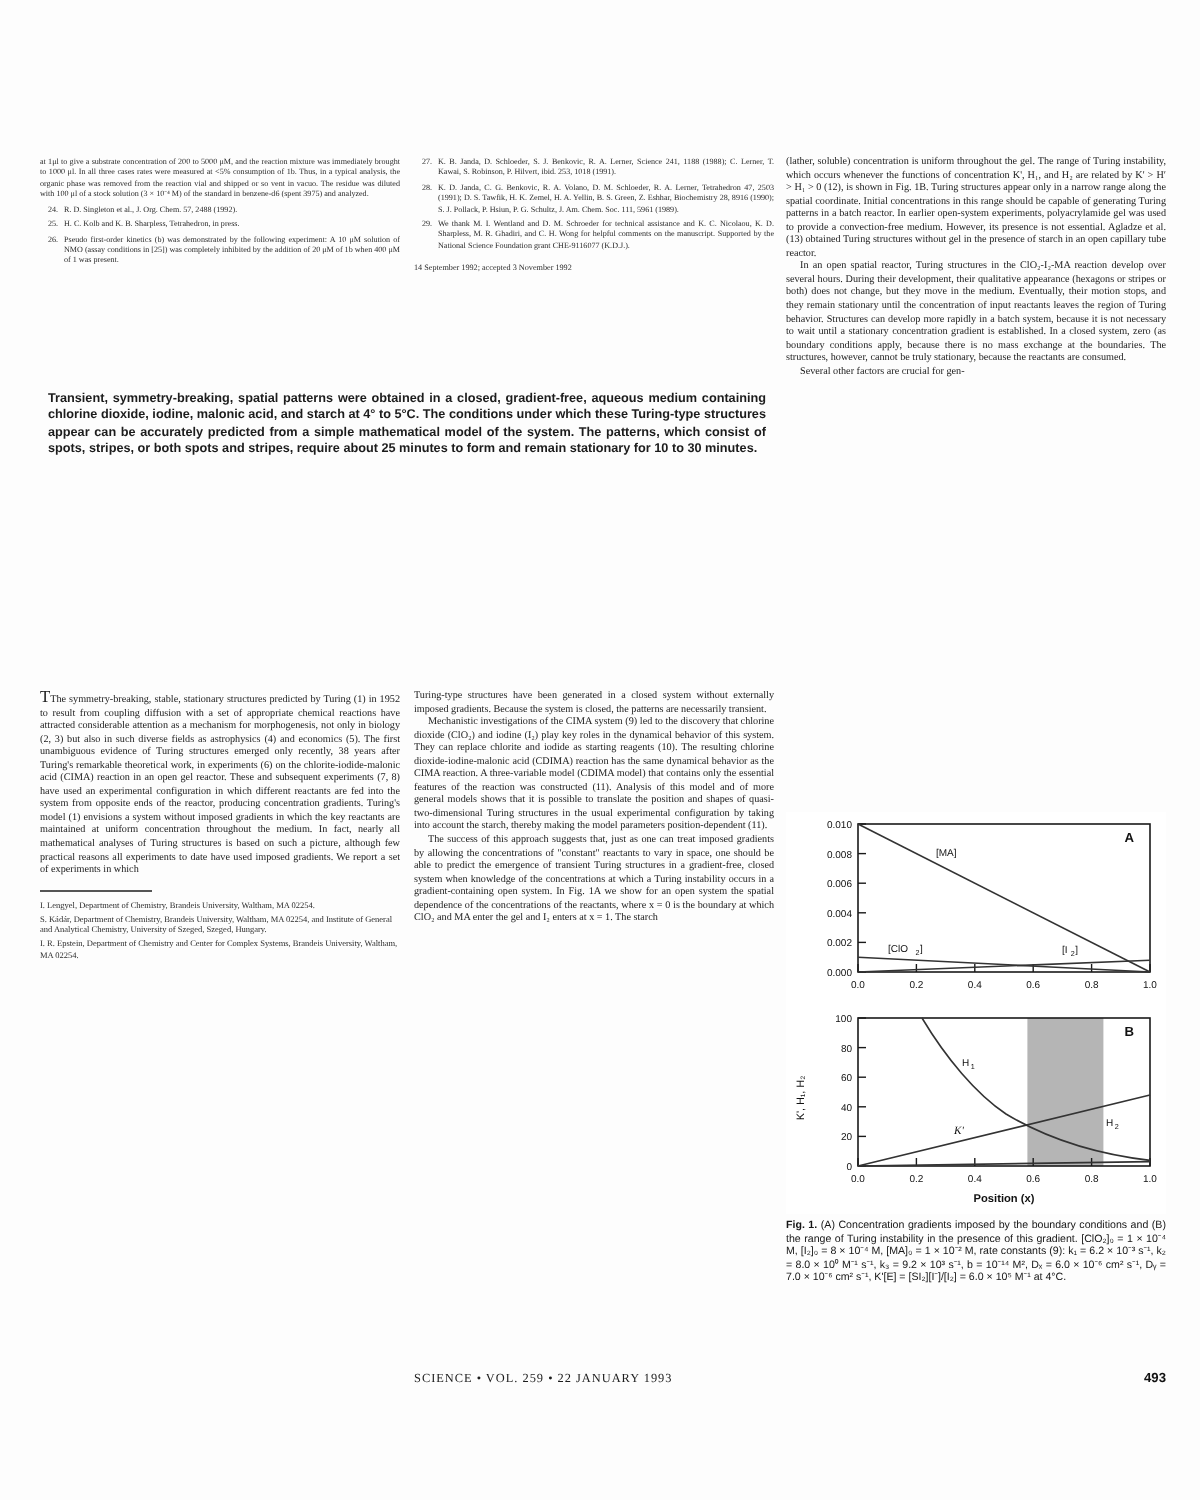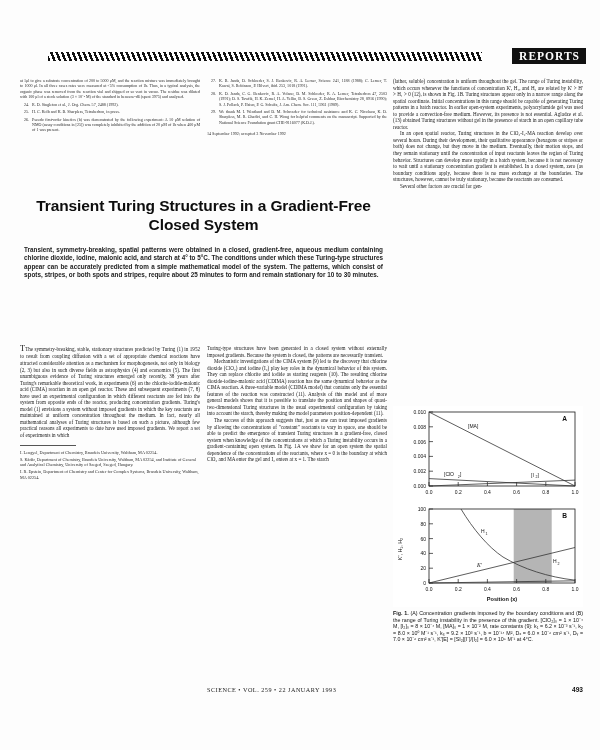--- a/index.html
+++ b/index.html
@@ -150,24 +150,20 @@
     margin-left:auto;
     font-family:"Liberation Sans", sans-serif;
     font-size:6.6px;font-weight:bold;color:#111;
   }
 </style>
 </head>
 <body>
 
 <div class="page">
 
-  <div class="runhead">
-    <div class="hatch"></div>
-    <div class="reports-tag">Reports</div>
-  </div>
 
   <div class="col col-l">
     <div class="ref-list">
       <div class="ref-plain">at 1μl to give a substrate concentration of 200 to 5000 μM, and the reaction mixture was immediately brought to 1000 μl. In all three cases rates were measured at &lt;5% consumption of 1b. Thus, in a typical analysis, the organic phase was removed from the reaction vial and shipped or so vent in vacuo. The residue was diluted with 100 μl of a stock solution (3 × 10⁻⁴ M) of the standard in benzene-d6 (spent 3975) and analyzed.</div>
       <div class="ref-item">
         <div class="ref-num">24.</div>
         <div class="ref-body">R. D. Singleton et al., J. Org. Chem. 57, 2488 (1992).</div>
       </div>
       <div class="ref-item">
         <div class="ref-num">25.</div>
@@ -198,21 +194,20 @@
     </div>
   </div>
 
   <div class="bodycol b-r">
     <p class="first">(lather, soluble) concentration is uniform throughout the gel. The range of Turing instability, which occurs whenever the functions of concentration K', H₁, and H₂ are related by K' &gt; H′ &gt; H₁ &gt; 0 (12), is shown in Fig. 1B. Turing structures appear only in a narrow range along the spatial coordinate. Initial concentrations in this range should be capable of generating Turing patterns in a batch reactor. In earlier open-system experiments, polyacrylamide gel was used to provide a convection-free medium. However, its presence is not essential. Agladze et al. (13) obtained Turing structures without gel in the presence of starch in an open capillary tube reactor.</p>
     <p>In an open spatial reactor, Turing structures in the ClO₂-I₂-MA reaction develop over several hours. During their development, their qualitative appearance (hexagons or stripes or both) does not change, but they move in the medium. Eventually, their motion stops, and they remain stationary until the concentration of input reactants leaves the region of Turing behavior. Structures can develop more rapidly in a batch system, because it is not necessary to wait until a stationary concentration gradient is established. In a closed system, zero (as boundary conditions apply, because there is no mass exchange at the boundaries. The structures, however, cannot be truly stationary, because the reactants are consumed.</p>
     <p>Several other factors are crucial for gen-</p>
   </div>
 
   <div class="titleblock">
-    <h1 class="art-title">Transient Turing Structures in a Gradient-Free Closed System</h1>
     <div class="art-abstract">Transient, symmetry-breaking, spatial patterns were obtained in a closed, gradient-free, aqueous medium containing chlorine dioxide, iodine, malonic acid, and starch at 4° to 5°C. The conditions under which these Turing-type structures appear can be accurately predicted from a simple mathematical model of the system. The patterns, which consist of spots, stripes, or both spots and stripes, require about 25 minutes to form and remain stationary for 10 to 30 minutes.</div>
   </div>
 
   <div class="bodycol b-l">
     <p class="first"><span class="dropcap">T</span><span>The symmetry-breaking, stable, stationary structures predicted by Turing (1) in 1952 to result from coupling diffusion with a set of appropriate chemical reactions have attracted considerable attention as a mechanism for morphogenesis, not only in biology (2, 3) but also in such diverse fields as astrophysics (4) and economics (5). The first unambiguous evidence of Turing structures emerged only recently, 38 years after Turing's remarkable theoretical work, in experiments (6) on the chlorite-iodide-malonic acid (CIMA) reaction in an open gel reactor. These and subsequent experiments (7, 8) have used an experimental configuration in which different reactants are fed into the system from opposite ends of the reactor, producing concentration gradients. Turing's model (1) envisions a system without imposed gradients in which the key reactants are maintained at uniform concentration throughout the medium. In fact, nearly all mathematical analyses of Turing structures is based on such a picture, although few practical reasons all experiments to date have used imposed gradients. We report a set of experiments in which</span></p>
     <hr class="rule-short">
     <div class="affil">
       <p>I. Lengyel, Department of Chemistry, Brandeis University, Waltham, MA 02254.</p>
       <p>S. Kádár, Department of Chemistry, Brandeis University, Waltham, MA 02254, and Institute of General and Analytical Chemistry, University of Szeged, Szeged, Hungary.</p>
       <p>I. R. Epstein, Department of Chemistry and Center for Complex Systems, Brandeis University, Waltham, MA 02254.</p>

